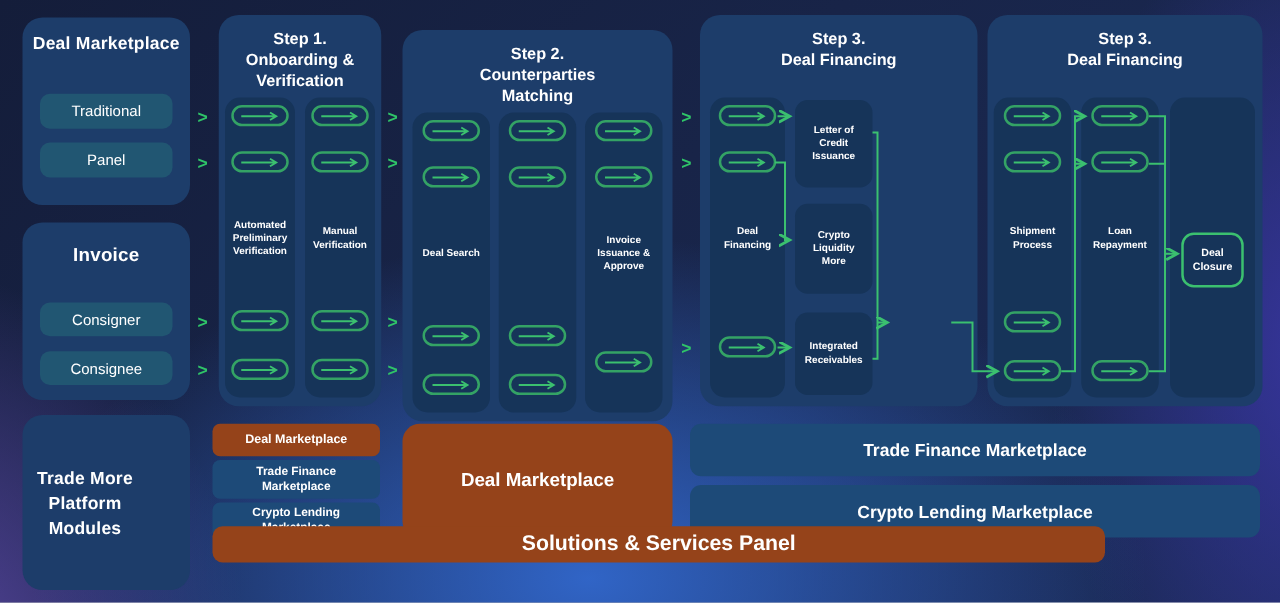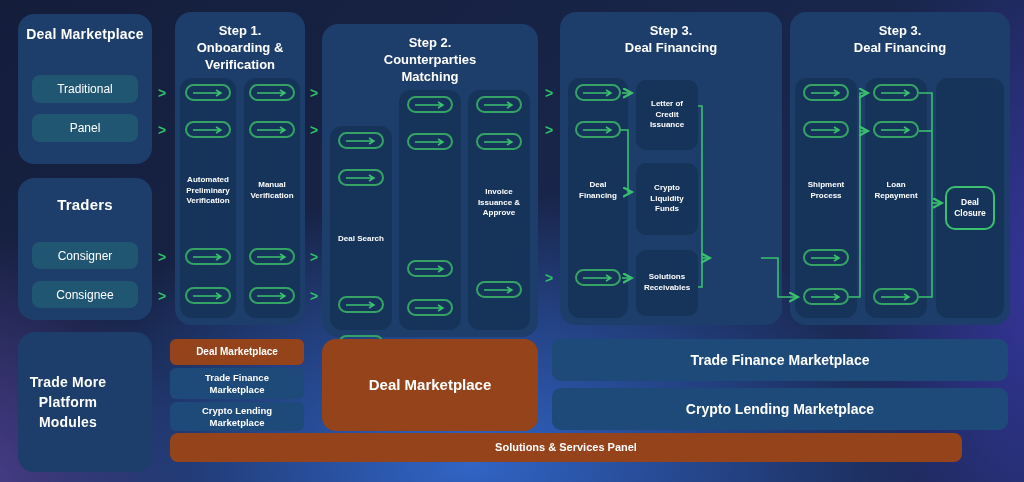--- a/index.html
+++ b/index.html
@@ -41,21 +41,21 @@
 
 <div class="stage">
 
   <div class="panel sidepanel" style="top:14px;height:150px;">
     <div class="stitle" style="padding-top:12px;font-size:14px;line-height:1.25;">Deal Marketplace</div>
     <div class="opt-btn" style="top:61px;">Traditional</div>
     <div class="opt-btn" style="top:100px;">Panel</div>
   </div>
 
   <div class="panel sidepanel" style="top:178px;height:142px;">
-    <div class="stitle" style="padding-top:18px;font-size:15px;">Traders</div>
+    <div class="stitle" style="padding-top:18px;font-size:15px;">Invoice</div>
     <div class="opt-btn" style="top:103px;height:27px;">Consignee</div>
     <div class="opt-btn" style="top:64px;height:27px;">Consigner</div>
   </div>
 
   <div class="panel sidepanel" style="top:332px;height:140px;display:flex;align-items:center;justify-content:flex-start;">
     <div class="stitle" style="font-size:14px;line-height:1.45;width:100px;">Trade More Platform Modules</div>
   </div>
 
   <div class="panel" style="left:175px;top:12px;width:130px;height:313px;">
     <div class="step-title"><span>Step 1.</span><br>
@@ -104,21 +104,21 @@
           <svg width="34" height="10" viewBox="0 0 34 10">
             <path d="M2 5 H29 M25 2 L30 5 L25 8" fill="none" stroke="#3bc06f" stroke-width="1.5"></path>
           </svg>
         </span>
     </div>
   </div>
 
   <div class="panel" style="left:322px;top:24px;width:216px;height:313px;">
     <div class="step-title"><span>Step 2.</span><br>
       <span style="display:inline-block;width:130px;">Counterparties Matching</span></div>
-    <div class="col" style="left:8px;width:62px;margin-top:36px;">
+    <div class="col" style="left:8px;width:62px;">
       <span class="pill ptop1">
           <svg width="34" height="10" viewBox="0 0 34 10">
             <path d="M2 5 H29 M25 2 L30 5 L25 8" fill="none" stroke="#3bc06f" stroke-width="1.5"></path>
           </svg>
         </span>
       <span class="pill ptop2">
           <svg width="34" height="10" viewBox="0 0 34 10">
             <path d="M2 5 H29 M25 2 L30 5 L25 8" fill="none" stroke="#3bc06f" stroke-width="1.5"></path>
           </svg>
         </span>
@@ -191,22 +191,22 @@
           </svg>
         </span>
       <div class="col-label">Deal Financing</div>
       <span class="pill pmid">
           <svg width="34" height="10" viewBox="0 0 34 10">
             <path d="M2 5 H29 M25 2 L30 5 L25 8" fill="none" stroke="#3bc06f" stroke-width="1.5"></path>
           </svg>
         </span>
     </div>
     <div class="fbox" style="left:76px;top:68px;width:62px;height:70px;">Letter of Credit Issuance</div>
-    <div class="fbox" style="left:76px;top:151px;width:62px;height:72px;">Crypto Liquidity Funds</div>
-    <div class="fbox" style="left:76px;top:238px;width:62px;height:66px;">Solutions Receivables</div>
+    <div class="fbox" style="left:76px;top:151px;width:62px;height:72px;">Crypto Liquidity More</div>
+    <div class="fbox" style="left:76px;top:238px;width:62px;height:66px;">Integrated Receivables</div>
   </div>
 
   <div class="panel" style="left:790px;top:12px;width:220px;height:313px;">
     <div class="step-title"><span>Step 3.</span><br>
       <span>Deal Financing</span></div>
     <div class="col" style="left:5px;width:62px;">
       <span class="pill ptop1">
           <svg width="34" height="10" viewBox="0 0 34 10">
             <path d="M2 5 H29 M25 2 L30 5 L25 8" fill="none" stroke="#3bc06f" stroke-width="1.5"></path>
           </svg>
@@ -286,15 +286,15 @@
 
   <div class="bar orange" style="left:170px;top:339px;width:134px;height:26px;font-size:10px;border-radius:6px;">Deal Marketplace</div>
   <div class="bar bluebar" style="left:170px;top:368px;width:134px;height:31px;font-size:9.5px;border-radius:6px;padding:0 16px;box-sizing:border-box;">Trade Finance Marketplace</div>
   <div class="bar bluebar" style="left:170px;top:402px;width:134px;height:29px;font-size:9.5px;border-radius:6px;padding:0 16px;box-sizing:border-box;">Crypto Lending Marketplace</div>
 
   <div class="bar orange" style="left:322px;top:339px;width:216px;height:92px;font-size:15px;border-radius:14px;">Deal Marketplace</div>
 
   <div class="bar bluebar" style="left:552px;top:339px;width:456px;height:42px;font-size:14px;">Trade Finance Marketplace</div>
   <div class="bar bluebar" style="left:552px;top:388px;width:456px;height:42px;font-size:14px;">Crypto Lending Marketplace</div>
 
-  <div class="bar orange" style="left:170px;top:433px;width:792px;height:29px;font-size:11px;border-radius:8px;">Solutions &amp; Services Panel</div>
+  <div class="bar orange" style="left:170px;top:421px;width:714px;height:29px;font-size:17px;border-radius:8px;">Solutions &amp; Services Panel</div>
 
 </div>
 
 </body></html>

